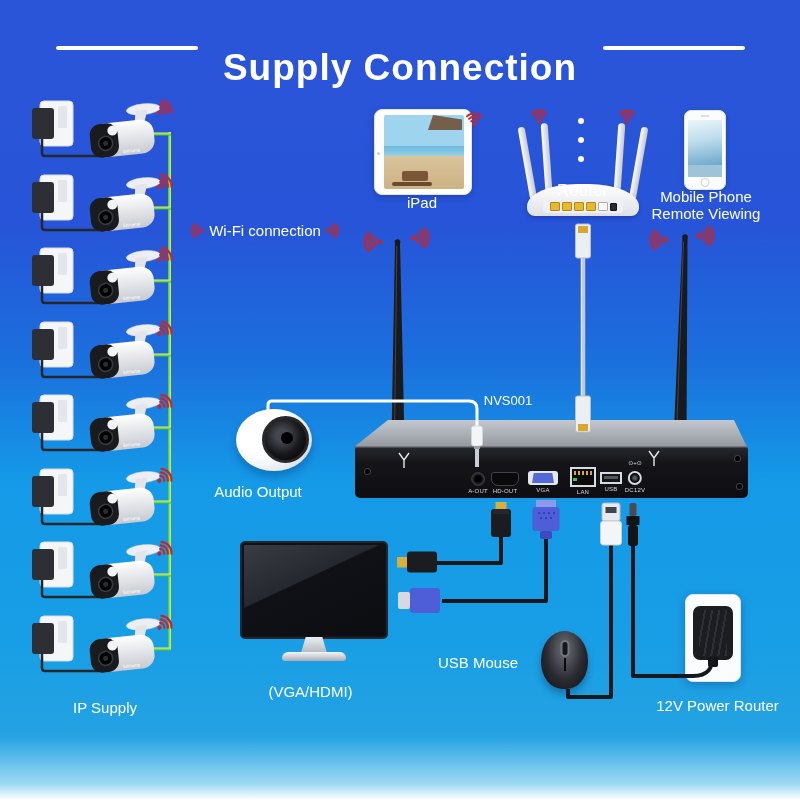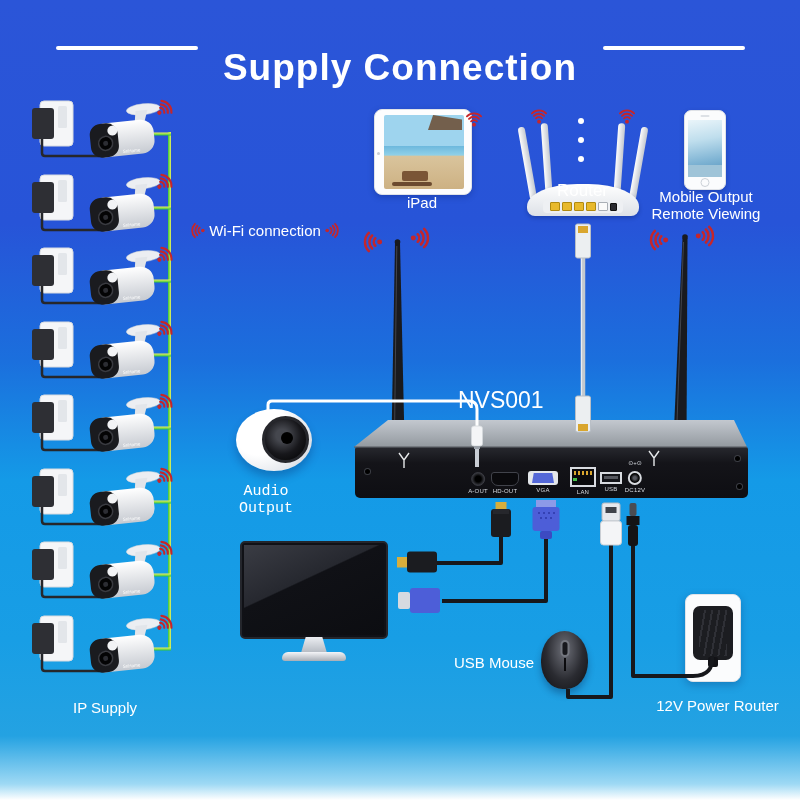--- a/index.html
+++ b/index.html
@@ -378,31 +378,31 @@
 <div class="r-dot" style="left:578px;top:156px;"></div>
 
 <div class="abs phone">
   <div class="slit"></div>
   <div class="screen">
     <div class="deck"></div>
   </div>
   <div class="home"></div>
 </div>
 <div class="lbl" style="left:636px;top:188px;width:140px;">
-  <div>Mobile Output</div>
+  <div>Mobile Phone</div>
   <div>Remote Viewing</div>
 </div>
 
-<div class="lbl" style="left:458px;top:392px;width:100px;font-size:23px;text-align:left;">NVS001</div>
+<div class="lbl" style="left:458px;top:392px;width:100px;font-size:13px;text-align:center;">NVS001</div>
 
 <div class="abs speaker">
   <div class="driver"></div>
   <div class="hole"></div>
 </div>
-<div class="lbl" style="left:212px;top:483px;width:108px;font-family:Liberation Mono, monospace;">Audio Output</div>
+<div class="lbl" style="left:204px;top:483px;width:108px;">Audio Output</div>
 
 <div class="abs nvr-face">
   <div class="screw" style="left:10px;top:21px;"></div>
   <div class="screw" style="right:8px;top:8px;"></div>
   <div class="screw" style="right:6px;top:36px;"></div>
   <svg class="ant-glyph" style="left:42px;top:4px;" width="14" height="17">
     <path d="M2,1 L7,8 M12,1 L7,8 M7,8 L7,16" stroke="#e6e8ea" stroke-width="1.4" fill="none"></path>
   </svg>
   <svg class="ant-glyph" style="left:292px;top:2px;" width="14" height="17">
     <path d="M2,1 L7,8 M12,1 L7,8 M7,8 L7,16" stroke="#e6e8ea" stroke-width="1.4" fill="none"></path>
@@ -433,27 +433,28 @@
     <span class="plbl">DC12V</span>
   </div>
 </div>
 
 <div class="abs monitor">
   <div class="mon-screen"></div>
   <div class="mon-neck"></div>
   <div class="mon-base"></div>
 </div>
 <div class="lbl" style="left:233px;top:675px;width:155px;">
+  <div style="margin-top:8px">(VGA/HDMI)</div>
 </div>
 
 <div class="abs mouse">
   <div class="wheel"></div>
   <div class="seam"></div>
 </div>
-<div class="lbl" style="left:448px;top:654px;width:92px;">USB Mouse</div>
+<div class="lbl" style="left:432px;top:654px;width:92px;">USB Mouse</div>
 
 <div class="abs psu">
   <div class="brick"></div>
   <div class="nub"></div>
 </div>
 <div class="lbl" style="left:645px;top:697px;width:145px;">12V Power Router</div>
 
 <svg class="wifi flip" style="left:358px;top:229px;" width="26" height="26" viewBox="0 0 24 24">
     <use href="#wifiFan"></use>
   </svg>

